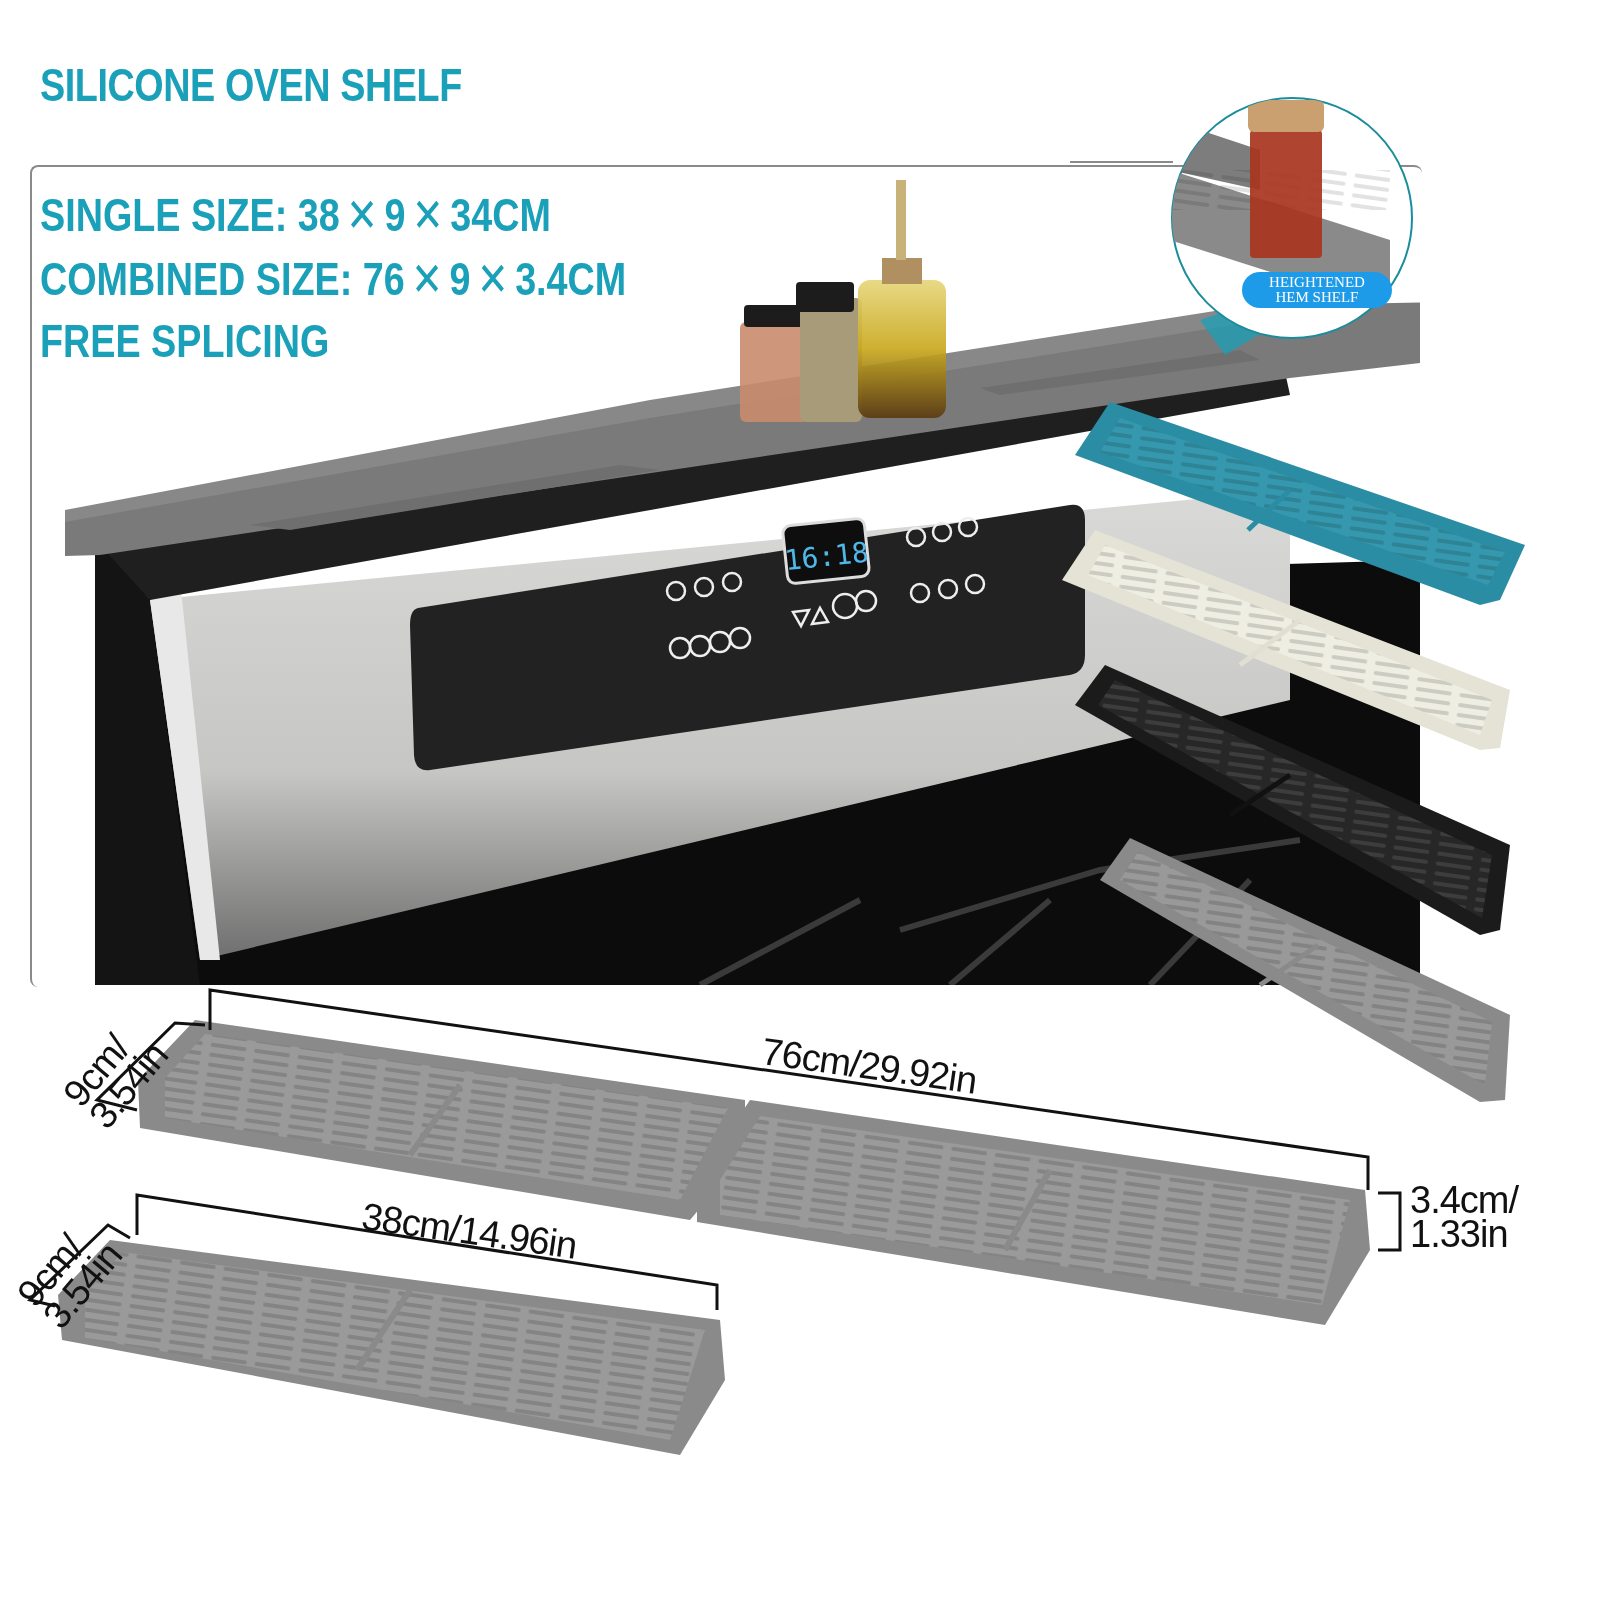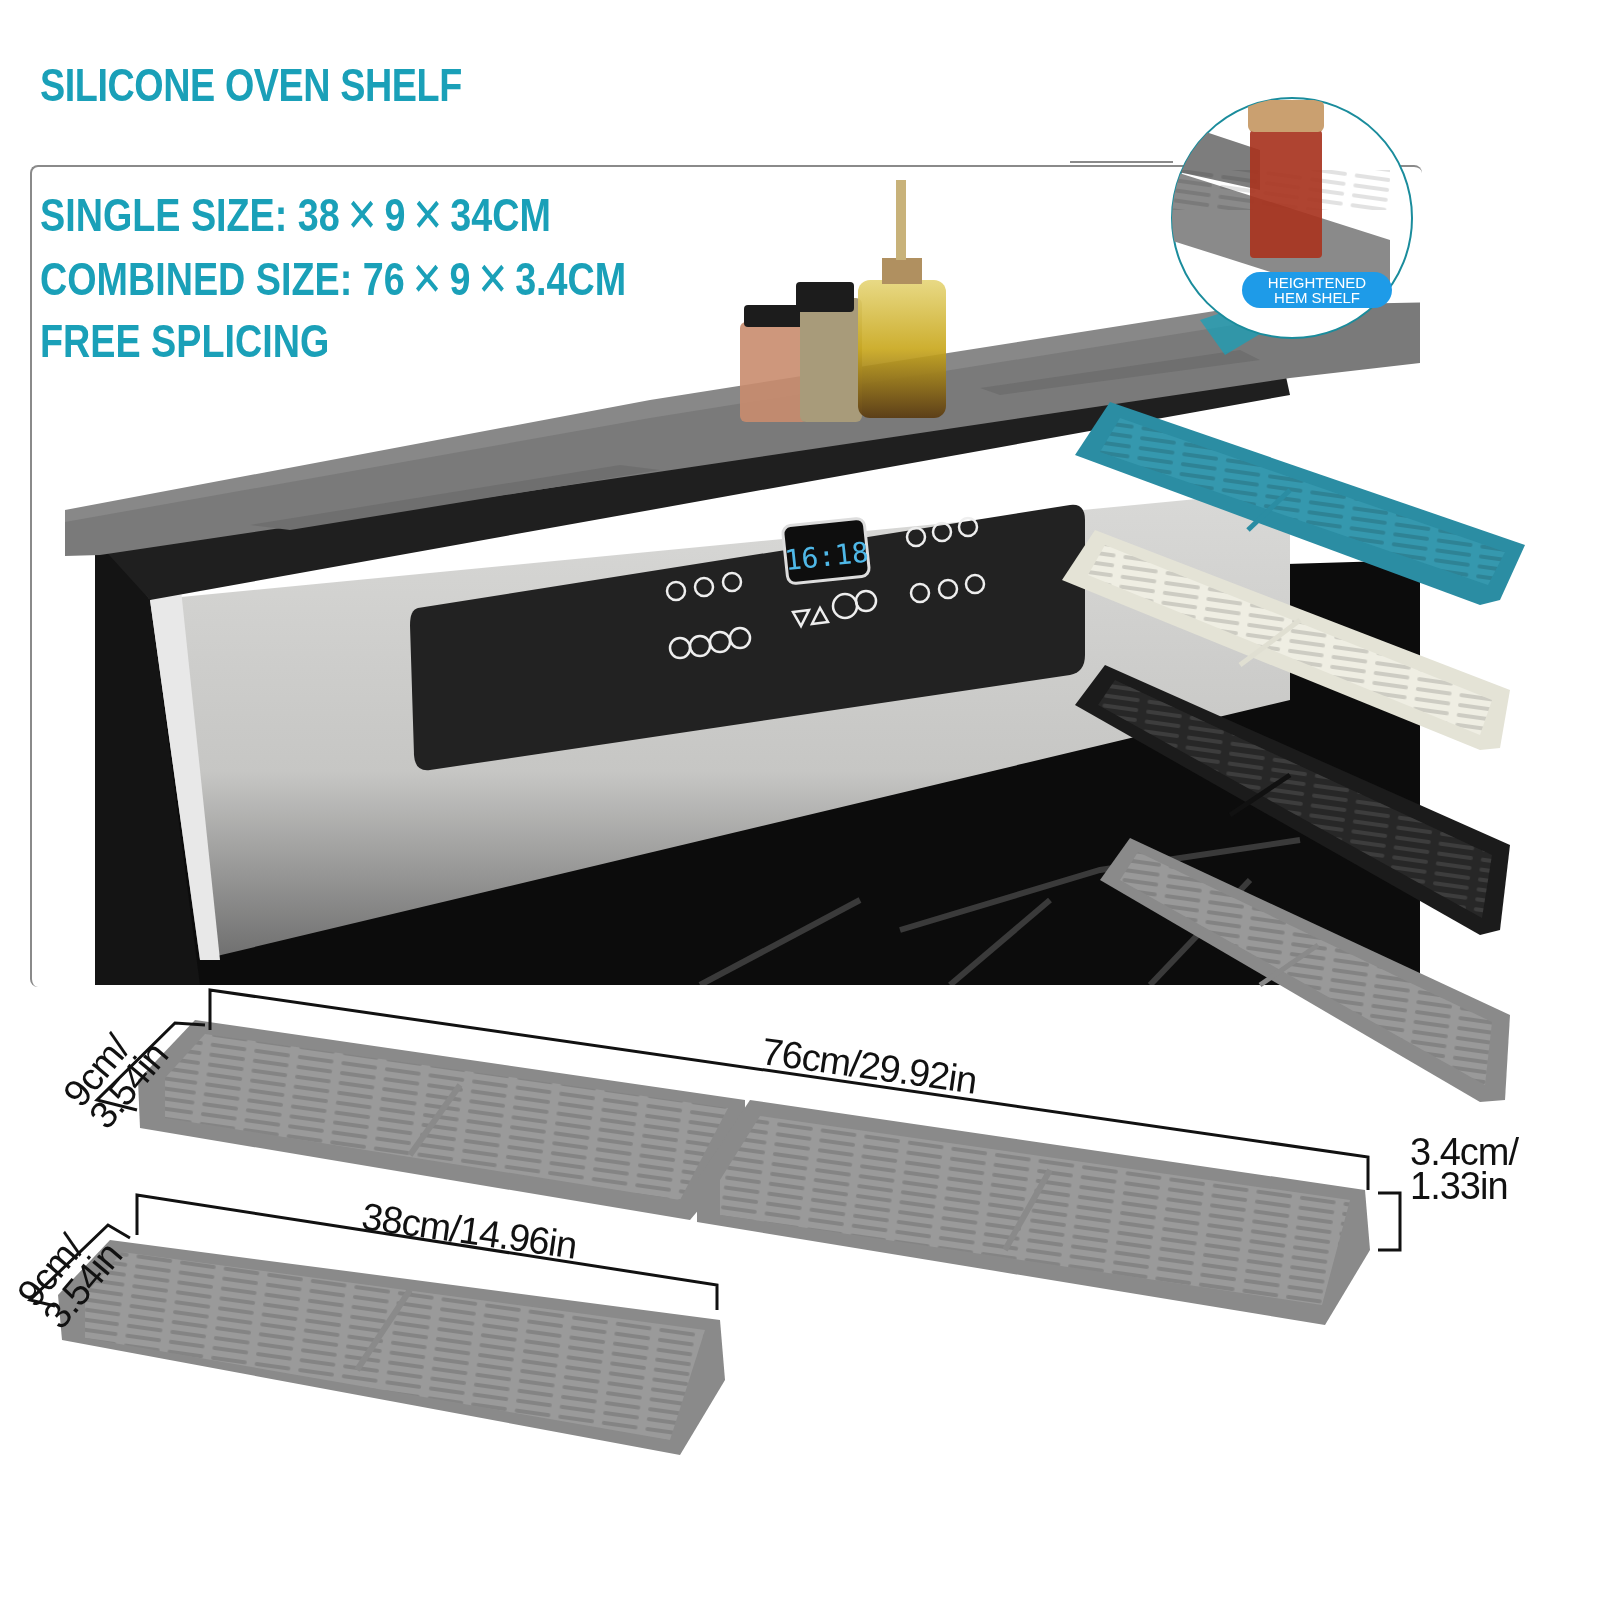--- a/index.html
+++ b/index.html
@@ -14,21 +14,21 @@
     left: 30px; top: 165px; width: 1390px; height: 820px; border: 2px solid #8a8a8a; border-radius: 8px; border-right: none; border-bottom: none;
   }
   .spec-line {
     left: 40px; font-weight: 700; font-size: 46px; color: #1aa0b8; white-space: nowrap;
     transform: scaleX(0.82); transform-origin: left top;
   }
   .spec-line .x { font-weight: 400; font-family: "DejaVu Sans", sans-serif; margin: 0 8px; }
   .badge {
     left: 1242px; top: 272px; width: 150px; height: 36px; border-radius: 18px; background: #1e9be8;
     color: #ffffff; font-size: 15px; line-height: 15px; text-align: center; padding-top: 3px; box-sizing: border-box;
-    font-family: Liberation Sans, sans-serif;
+    font-family: Liberation Serif, serif;
   }
   .dim {
     font-family: "Liberation Sans", sans-serif; font-size: 38px; color: #111; white-space: nowrap; transform-origin: left top;
     letter-spacing: -1px;
   }
   svg { position: absolute; left: 0; top: 0; }
 </style>
 </head>
 <body>
 
@@ -206,21 +206,21 @@
 <div class="abs badge">
   <div>HEIGHTENED</div>
   <div>HEM SHELF</div>
 </div>
 
 <div class="abs dim" style="left:58px; top:1090px; transform: rotate(-50deg); line-height:34px;">
   <div>9cm/</div>
   <div>3.54in</div>
 </div>
 <div class="abs dim" style="left:765px; top:1030px; transform: rotate(8deg);">76cm/29.92in</div>
-<div class="abs dim" style="left:1410px; top:1135px; line-height:34px;">
+<div class="abs dim" style="left:1410px; top:1183px; line-height:34px;">
   <div>3.4cm/</div>
   <div>1.33in</div>
 </div>
 <div class="abs dim" style="left:12px; top:1290px; transform: rotate(-50deg); line-height:34px;">
   <div>9cm/</div>
   <div>3.54in</div>
 </div>
 <div class="abs dim" style="left:365px; top:1195px; transform: rotate(8deg);">38cm/14.96in</div>
 
 </body></html>

